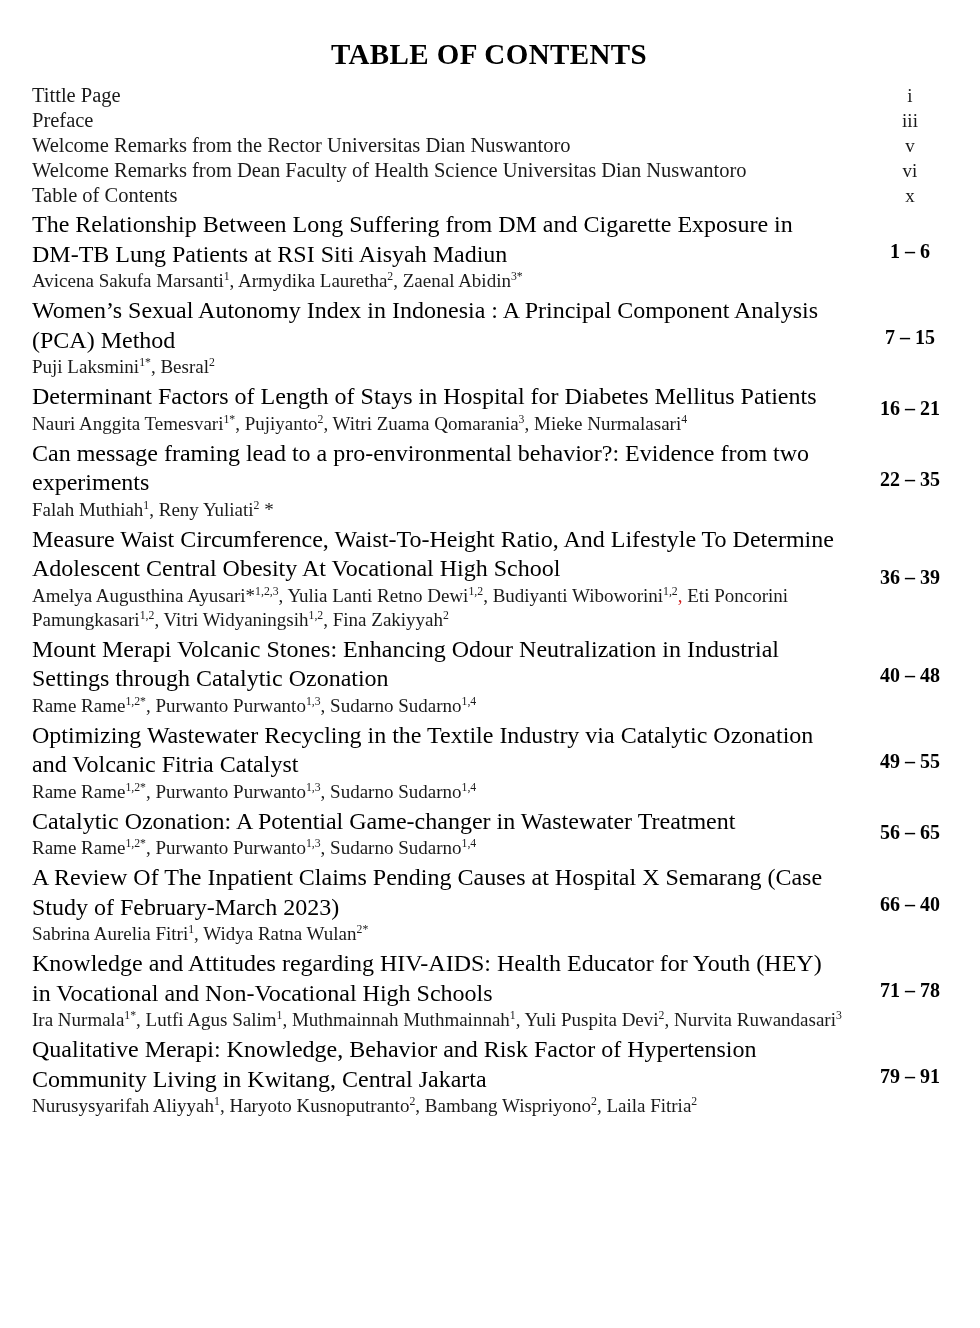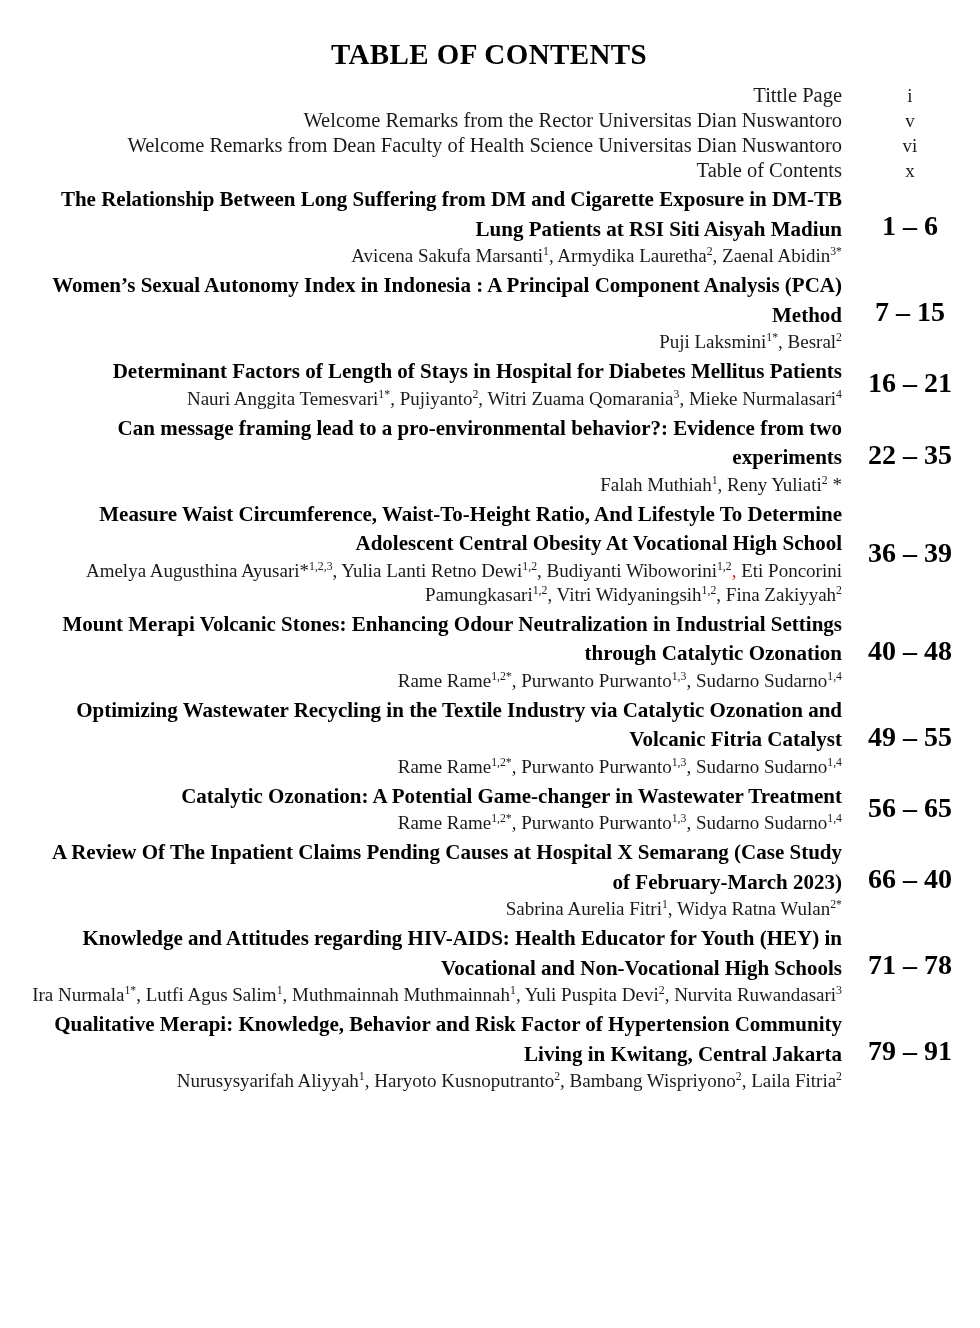--- a/index.html
+++ b/index.html
@@ -32,21 +32,21 @@
     color: #000000;
   }
   table.toc {
     width: 100%;
     border-collapse: collapse;
     table-layout: fixed;
   }
   td.entry {
     padding: 0 0 0 32px;
     vertical-align: middle;
-    text-align: right;
+    text-align: left;
   }
   td.pages {
     width: 136px;
     padding: 0;
     vertical-align: middle;
     text-align: center;
     white-space: nowrap;
   }
   
   tr.front td.entry {
@@ -60,32 +60,32 @@
     line-height: 25px;
     font-weight: normal;
     vertical-align: top;
   }
   
   tr.article td.entry {
     padding-top: 2px;
     padding-bottom: 1px;
   }
   .art-title {
-    font-size: 21px;
-    font-weight: bold;
+    font-size: 24px;
+    font-weight: normal;
     line-height: 29.5px;
     color: #000000;
   }
   .art-authors {
     font-size: 19px;
     line-height: 24px;
     color: #1a1a1a;
   }
   tr.article td.pages {
-    font-size: 28px;
+    font-size: 20px;
     font-weight: bold;
     color: #000000;
   }
   sup {
     font-size: 0.62em;
     vertical-align: super;
     line-height: 0;
   }
   .red {
     color: #d11f1f;
@@ -98,20 +98,24 @@
 
   <h1 class="doc-title">TABLE OF CONTENTS</h1>
 
   <table class="toc">
     <tbody id="toc-body">
         <tr class="front">
           <td class="entry">Tittle Page</td>
           <td class="pages">i</td>
         </tr>
         <tr class="front">
+          <td class="entry">Preface</td>
+          <td class="pages">iii</td>
+        </tr>
+        <tr class="front">
           <td class="entry">Welcome Remarks from the Rector Universitas Dian Nuswantoro</td>
           <td class="pages">v</td>
         </tr>
         <tr class="front">
           <td class="entry">Welcome Remarks from Dean Faculty of Health Science Universitas Dian Nuswantoro</td>
           <td class="pages">vi</td>
         </tr>
         <tr class="front">
           <td class="entry">Table of Contents</td>
           <td class="pages">x</td>

